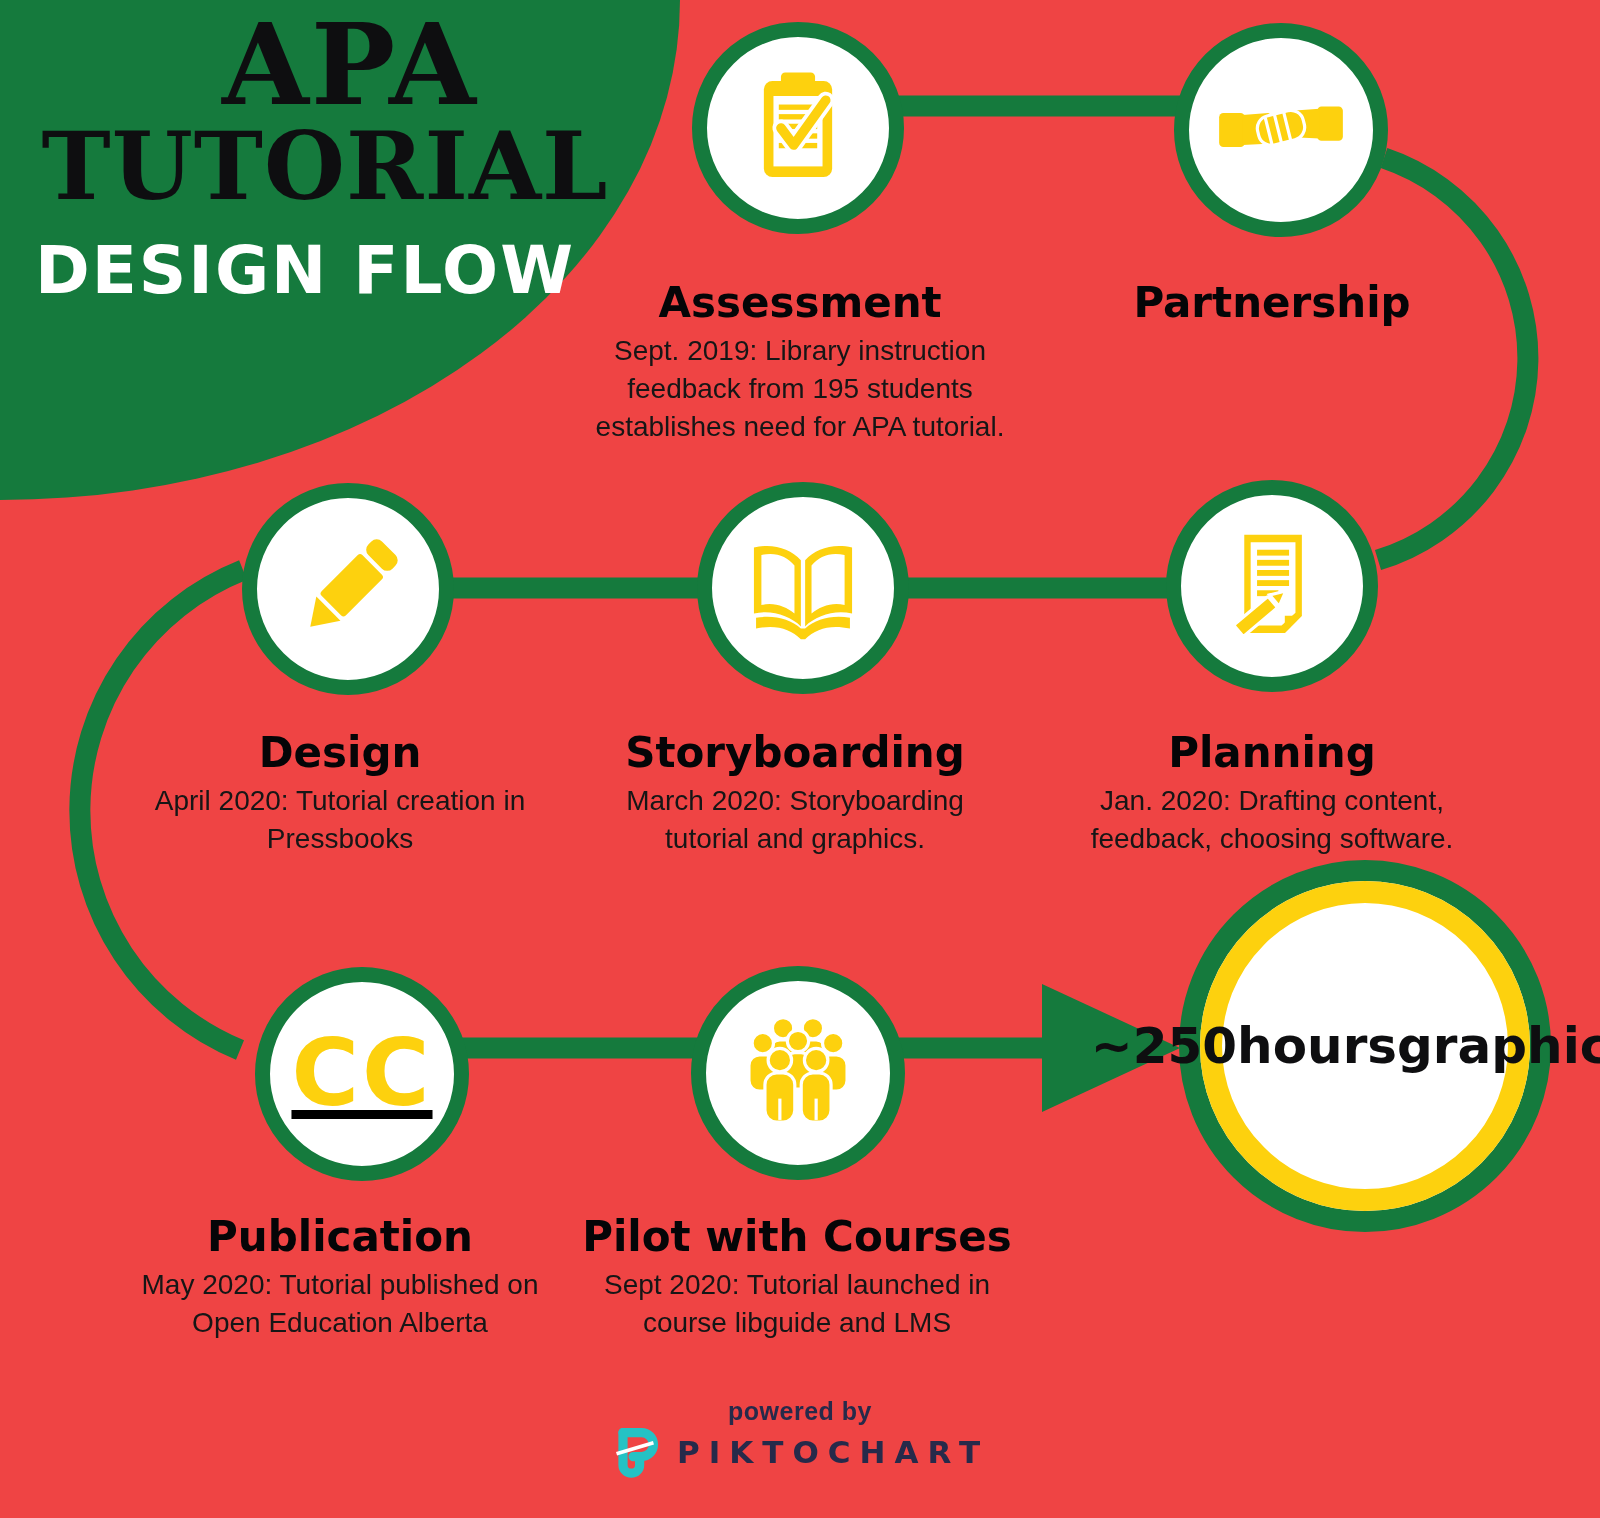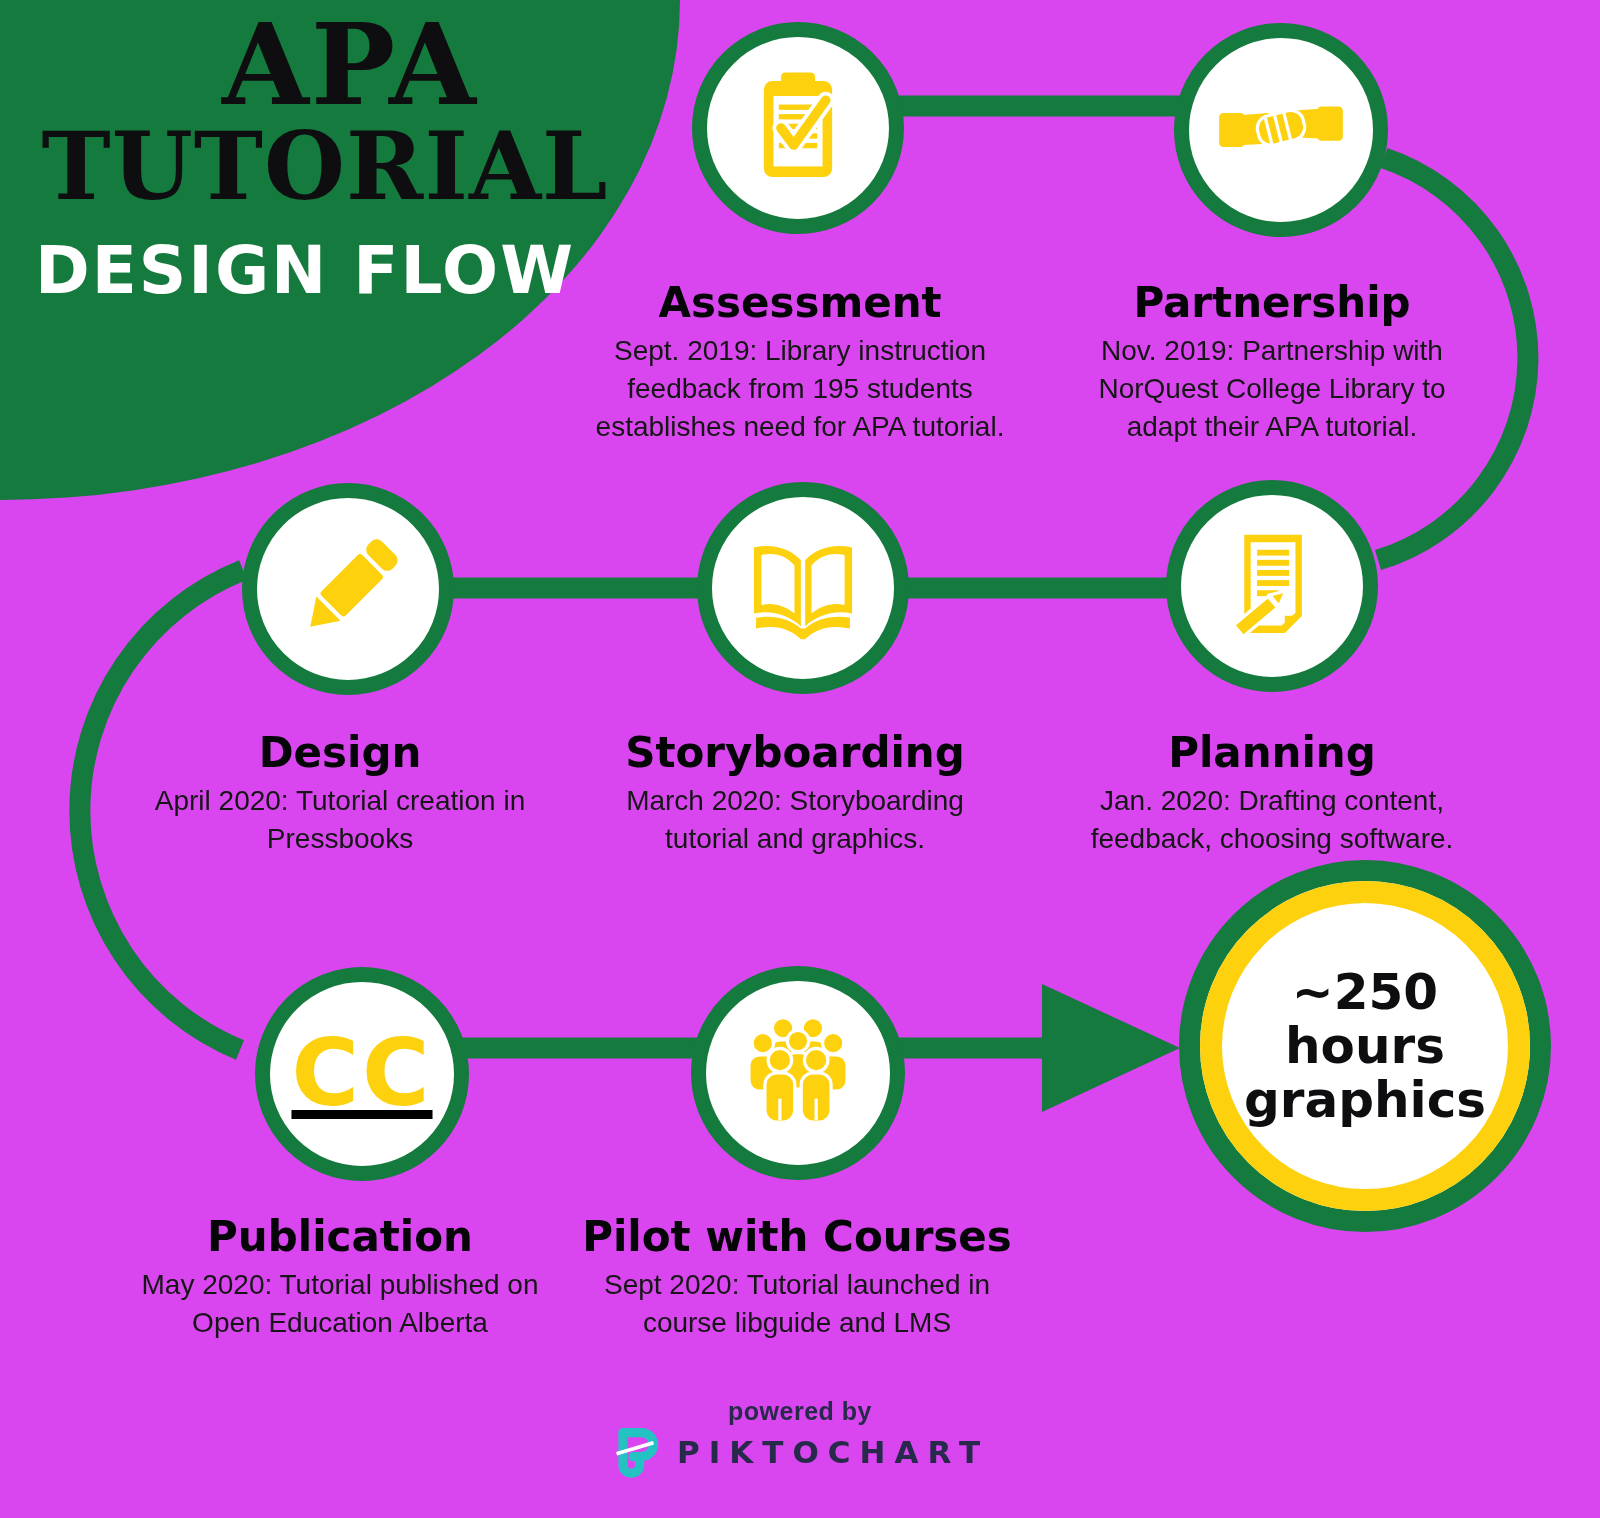--- a/index.html
+++ b/index.html
@@ -4,21 +4,21 @@
 <style>
   :root{
     --green:#157a3d;
     --yellow:#fdd10e;
     --navy:#272a4a;
     --teal:#25c2c4;
     --ink:#0e0e10;
   }
   *{margin:0;padding:0;box-sizing:border-box;}
   body{background:#ffffff;font-family:"Liberation Sans",sans-serif;}
-  #canvas{position:relative;width:1600px;height:1518px;background:#d946ef;overflow:hidden;}
+  #canvas{position:relative;width:1600px;height:1518px;background:#ef4444;overflow:hidden;}
 
   
   #blob{position:absolute;left:-680px;top:-500px;width:1360px;height:1000px;
         border-radius:50%;background:var(--green);z-index:0;}
 
   
   .title-line{position:absolute;z-index:3;text-align:center;color:var(--ink);}
   #title-apa{left:0;top:6px;width:700px;font:700 112px/1.05 "DejaVu Serif",serif;letter-spacing:2px;}
   #title-tutorial{left:0;top:118px;width:650px;font:700 93px/1.05 "DejaVu Serif",serif;letter-spacing:1px;}
   #title-designflow{left:0;top:238px;width:590px;font:700 66px/1 "DejaVu Sans",sans-serif;
@@ -42,21 +42,21 @@
   .node svg{width:128px;height:128px;}
   .y{fill:var(--yellow);}
   .w{fill:#ffffff;}
   .p{fill:var(--yellow);stroke:#ffffff;stroke-width:3px;}
   .cc-glyph{font:700 92px/1 "DejaVu Sans",sans-serif;color:var(--yellow);letter-spacing:3px;}
 
   
   #node-result{position:absolute;z-index:2;left:1179px;top:860px;width:372px;height:372px;
                border:21px solid var(--green);border-radius:50%;background:#ffffff;}
   #result-ring{width:100%;height:100%;border:22px solid var(--yellow);border-radius:50%;
-               display:flex;flex-direction:column;align-items:center;justify-content:center;}
+               display:flex;align-items:center;justify-content:center;}
   .result-line{font:700 50px/54px "DejaVu Sans",sans-serif;color:var(--ink);}
 
   
   .step-text{position:absolute;z-index:3;text-align:center;}
   .step-h{font:700 42px/1.1 "DejaVu Sans",sans-serif;color:#050507;margin-top:20px;}
   .step-b{margin-top:6px;font:400 28px/38px "Liberation Sans",sans-serif;color:#161616;}
   .step-b span{display:block;}
   #text-assessment{left:563px;top:260px;width:474px;}
   #text-partnership{left:1057px;top:260px;width:430px;}
   #text-planning{left:1042px;top:710px;width:460px;}
@@ -195,25 +195,20 @@
     <div class="step-h">Assessment</div>
     <div class="step-b">
       <span>Sept. 2019: Library instruction</span>
       <span>feedback from 195 students</span>
       <span>establishes need for APA tutorial.</span>
     </div>
   </div>
 
   <div class="step-text" id="text-partnership">
     <div class="step-h">Partnership</div>
-    <div class="step-b">
-      <span>Nov. 2019: Partnership with</span>
-      <span>NorQuest College Library to</span>
-      <span>adapt their APA tutorial.</span>
-    </div>
   </div>
 
   <div class="step-text" id="text-planning">
     <div class="step-h">Planning</div>
     <div class="step-b">
       <span>Jan. 2020: Drafting content,</span>
       <span>feedback, choosing software.</span>
     </div>
   </div>
 

